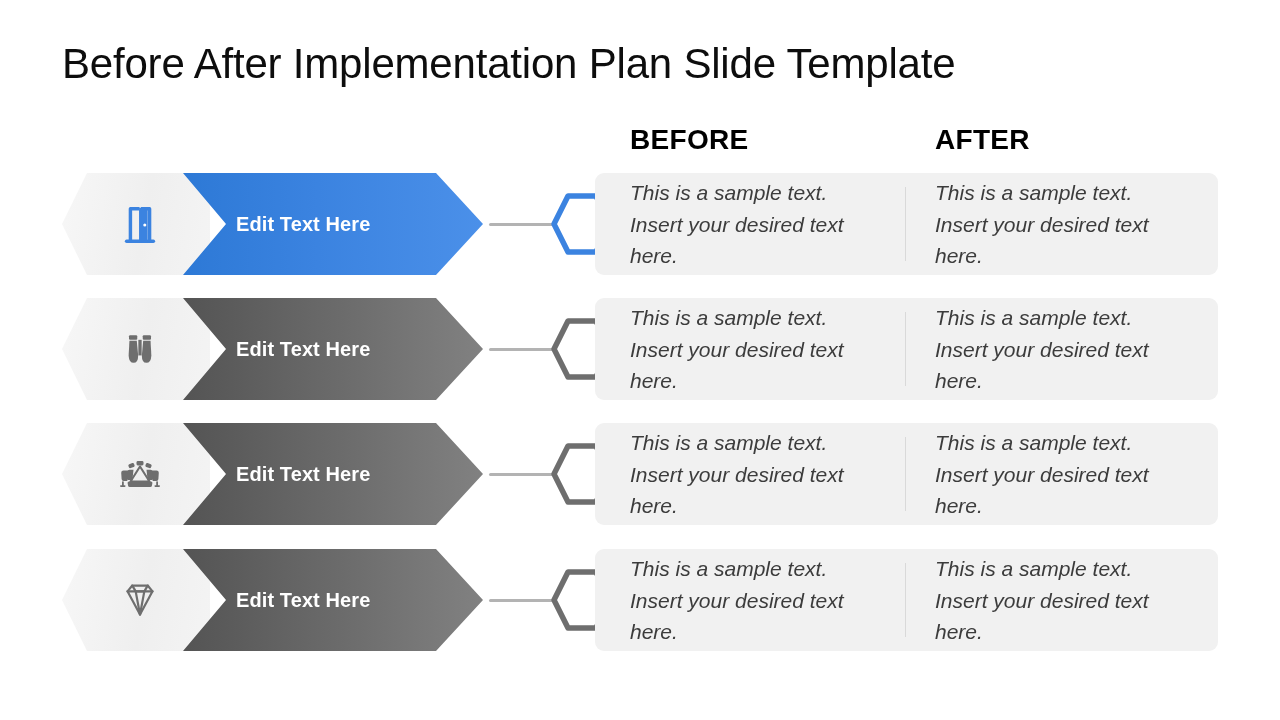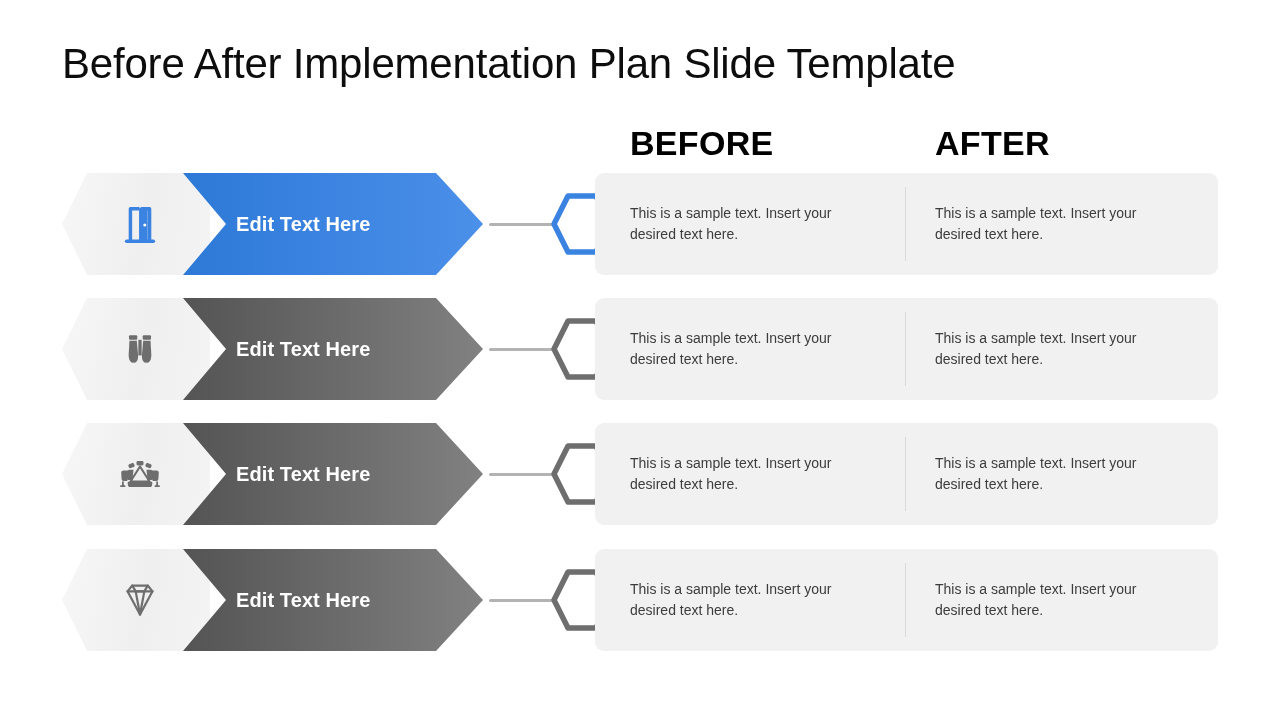--- a/index.html
+++ b/index.html
@@ -33,21 +33,21 @@
     font-weight: 400;
     letter-spacing: -0.2px;
     color: #0d0d0d;
     white-space: nowrap;
   }
 
   
   .col-header {
     position: absolute;
     top: 124px;
-    font-size: 34px;
+    font-size: 28px;
     font-weight: bold;
     color: #000000;
     letter-spacing: 0.3px;
   }
   #header-before { left: 630px; }
   #header-after  { left: 935px; }
 
   
   .row {
     position: absolute;
@@ -147,23 +147,24 @@
     top: 14px;
     width: 1px;
     height: 74px;
     background: #d9d9d9;
   }
   .panel-text {
     position: absolute;
     top: 50%;
     transform: translateY(-50%);
     width: 250px;
-    font-size: 14px;
+    font-size: 21px;
     line-height: 1.5;
     color: #3c3c3c;
+    font-style: italic;
   }
   .panel-text.before { left: 35px; }
   .panel-text.after  { left: 340px; }
 </style>
 </head>
 <body>
 
 <div id="slide">
 
   <div id="slide-title">Before After Implementation Plan Slide Template</div>

